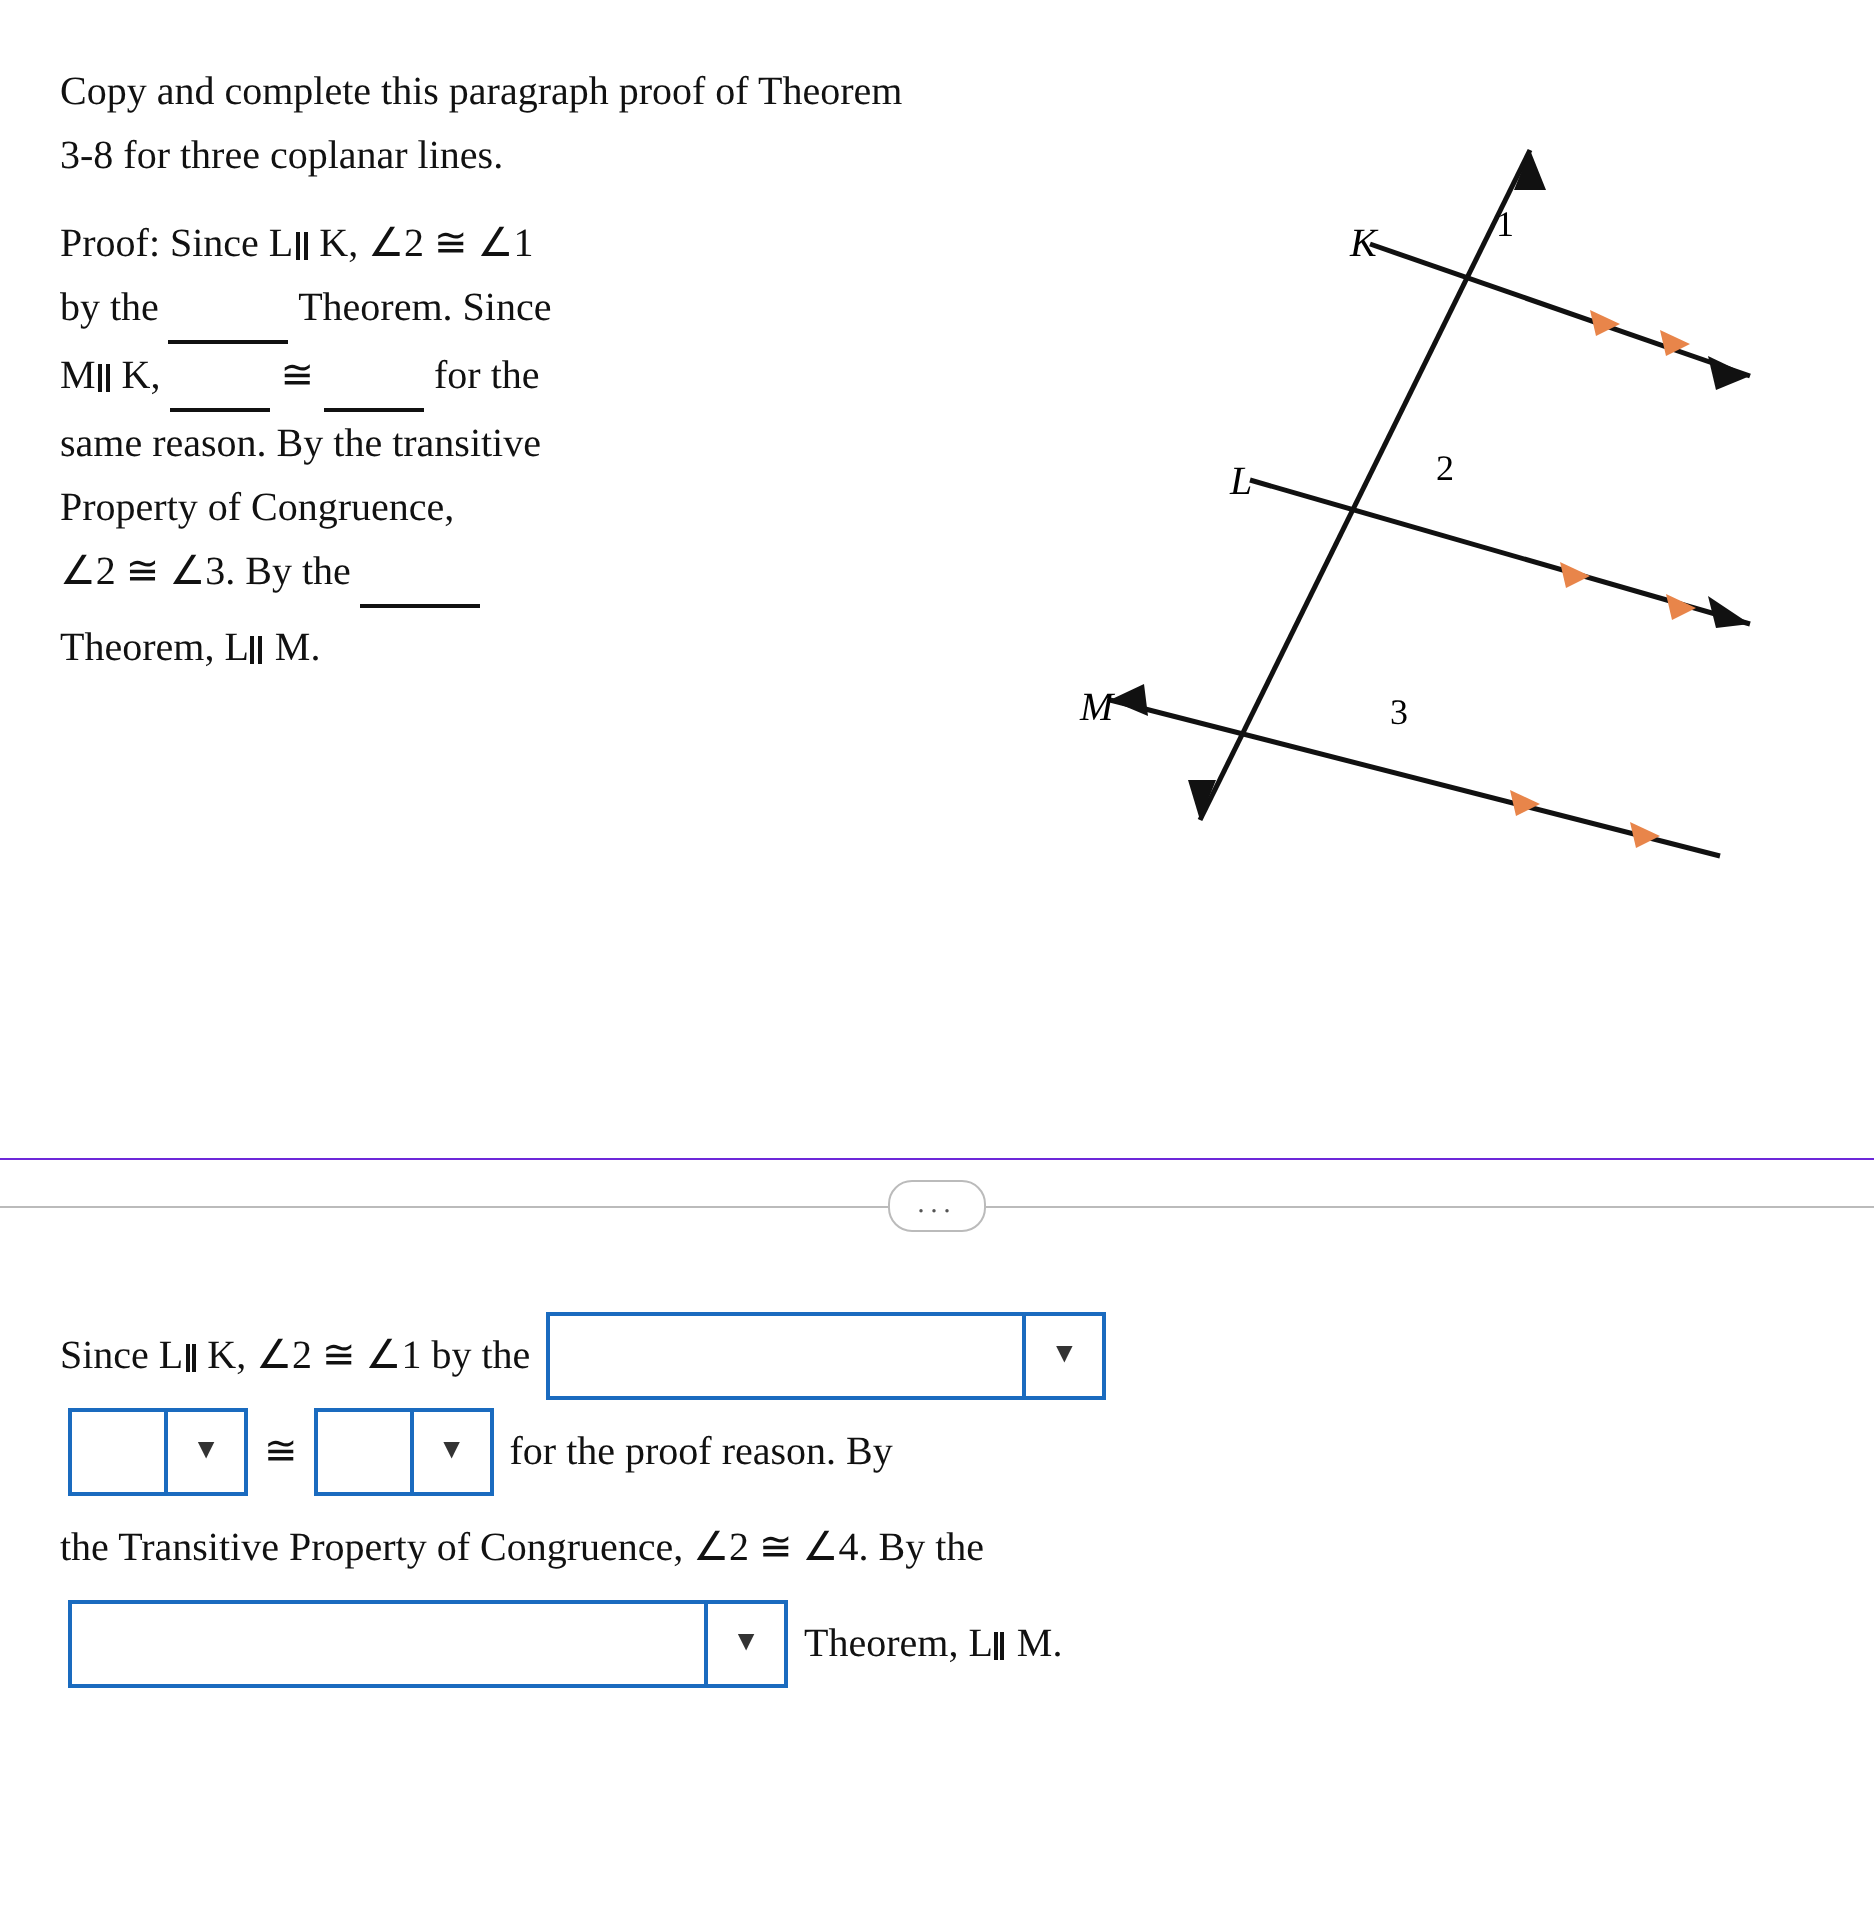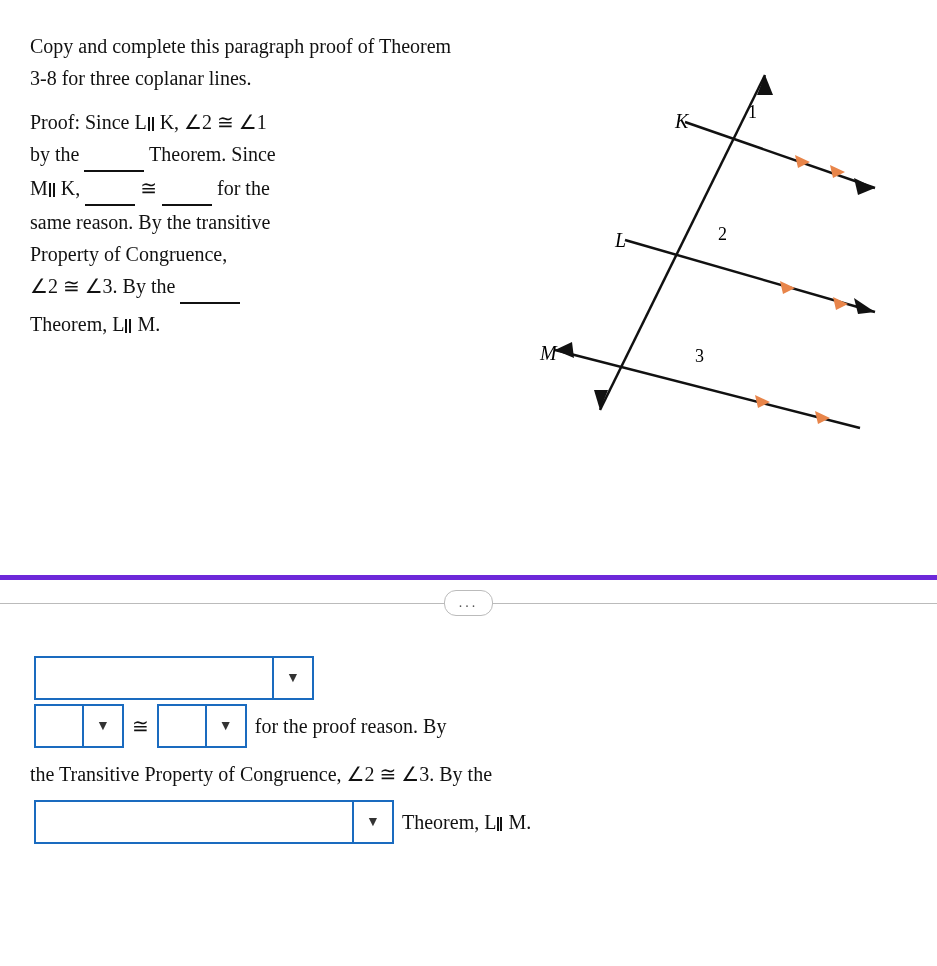--- a/index.html
+++ b/index.html
@@ -11,21 +11,21 @@
       width: 937px;
       min-height: 966px;
     }
 
     .top-section {
       display: flex;
       flex-direction: row;
       padding: 30px 30px 20px 30px;
       gap: 10px;
       min-height: 580px;
-      border-bottom: 5px solid #6d28d9;
+      border-bottom: 1px solid #6d28d9;
     }
 
     .text-content {
       flex: 1;
       max-width: 460px;
       line-height: 1.6;
     }
 
     .text-content p {
       margin-bottom: 4px;
@@ -192,20 +192,21 @@
 </div>
 
 <div class="divider-row">
   <div class="divider-line"></div>
   <div class="divider-dots">...</div>
 </div>
 
 <div class="bottom-section">
 
   <div class="row-line">
+    <span>Since L<span style="display:inline-block;border-left:2px solid #111;border-right:2px solid #111;width:5px;height:14px;vertical-align:middle;margin:0 1px;"></span> K, ∠2 ≅ ∠1 by the</span>
     <div class="dropdown-box">
       <span style="flex:1;padding:0 8px;"></span>
       <div class="dropdown-arrow">
         <span>▼</span>
       </div>
     </div>
   </div>
 
   <div class="row-line">
     <div class="dropdown-box-sm">
@@ -218,21 +219,21 @@
     <div class="dropdown-box-sm">
       <span style="flex:1;padding:0 8px;"></span>
       <div class="dropdown-arrow">
         <span>▼</span>
       </div>
     </div>
     <span>for the proof reason. By</span>
   </div>
 
   <div class="row-line">
-    <span>the Transitive Property of Congruence, ∠2 ≅ ∠3. By the</span>
+    <span>the Transitive Property of Congruence, ∠2 ≅ ∠4. By the</span>
   </div>
 
   <div class="row-line">
     <div class="dropdown-box-lg">
       <span style="flex:1;padding:0 8px;"></span>
       <div class="dropdown-arrow">
         <span>▼</span>
       </div>
     </div>
     <span>Theorem, L<span style="display:inline-block;border-left:2px solid #111;border-right:2px solid #111;width:5px;height:14px;vertical-align:middle;margin:0 1px;"></span> M.</span>

